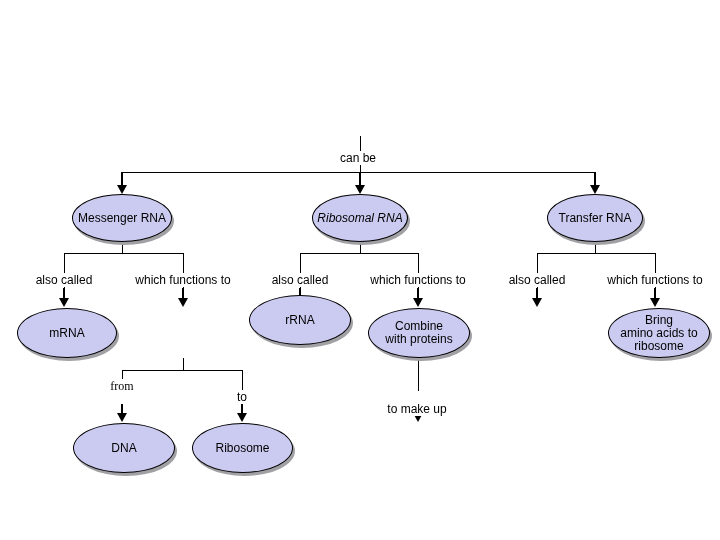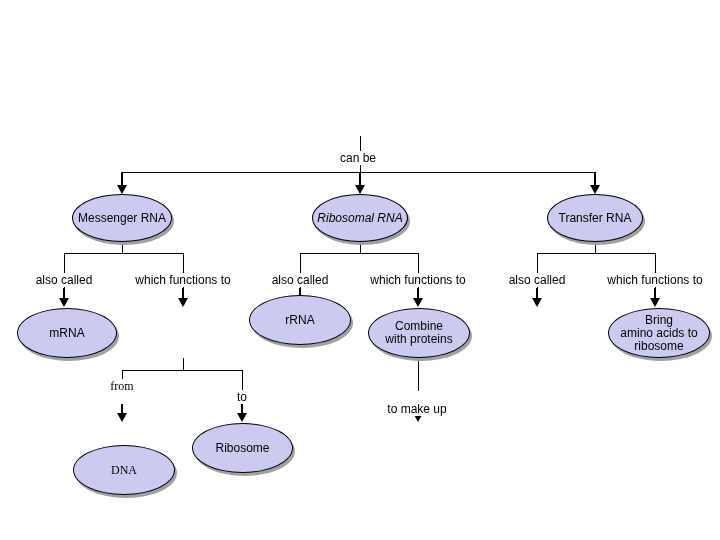--- a/index.html
+++ b/index.html
@@ -112,16 +112,16 @@
   <div class="node" style="left:547px;top:194px;width:96px;height:48px;">Transfer RNA</div>
 
   <div class="node" style="left:17px;top:308px;width:100px;height:50px;">mRNA</div>
   <div class="node" style="left:249px;top:295px;width:102px;height:50px;text-align:center;">rRNA</div>
   <div class="node" style="left:368px;top:308px;width:102px;height:50px;">Combine
 with proteins</div>
   <div class="node" style="left:608px;top:308px;width:102px;height:50px;">Bring
 amino acids to
 ribosome</div>
 
-  <div class="node" style="left:73px;top:445px;width:102px;height:50px;font-family:Liberation Serif, serif;">DNA</div>
+  <div class="node" style="left:73px;top:423px;width:102px;height:50px;">DNA</div>
   <div class="node" style="left:192px;top:423px;width:101px;height:50px;">Ribosome</div>
 
 </div>
 
 </body></html>

